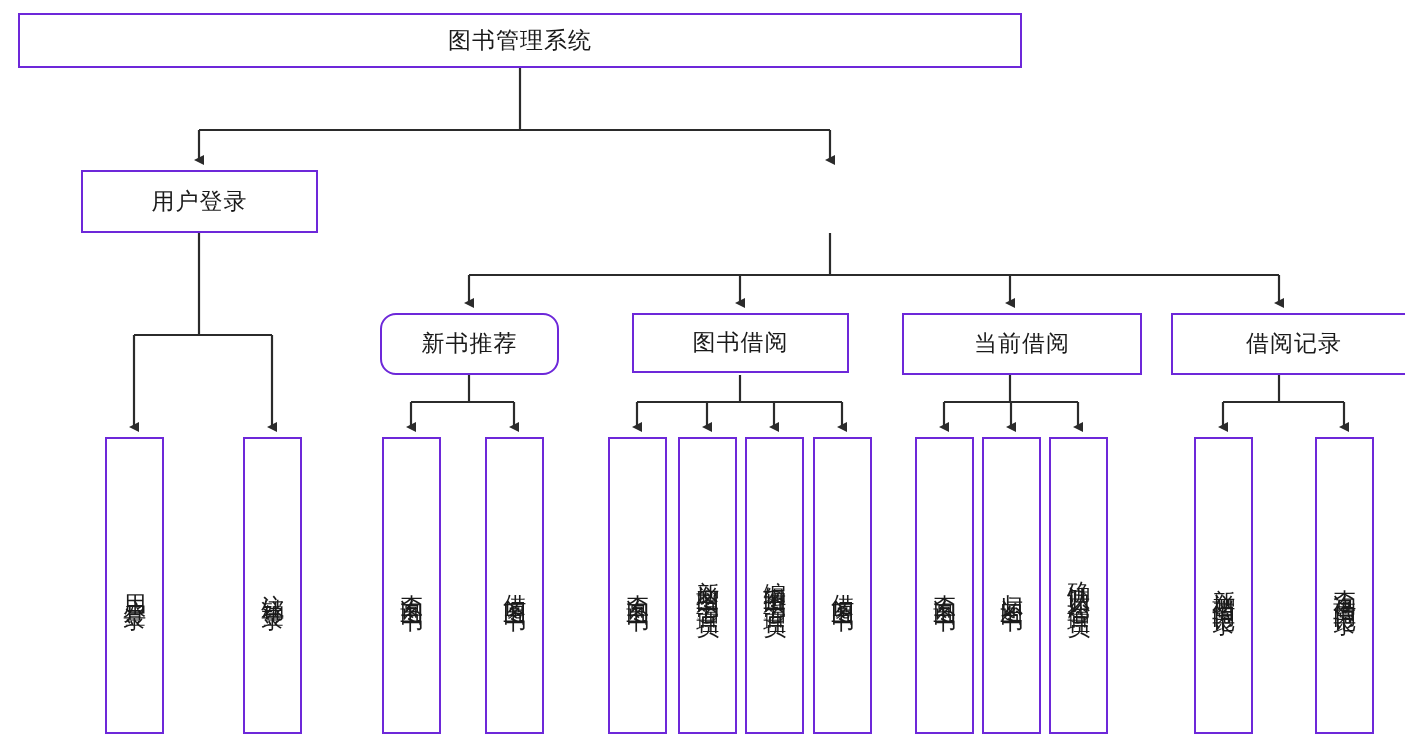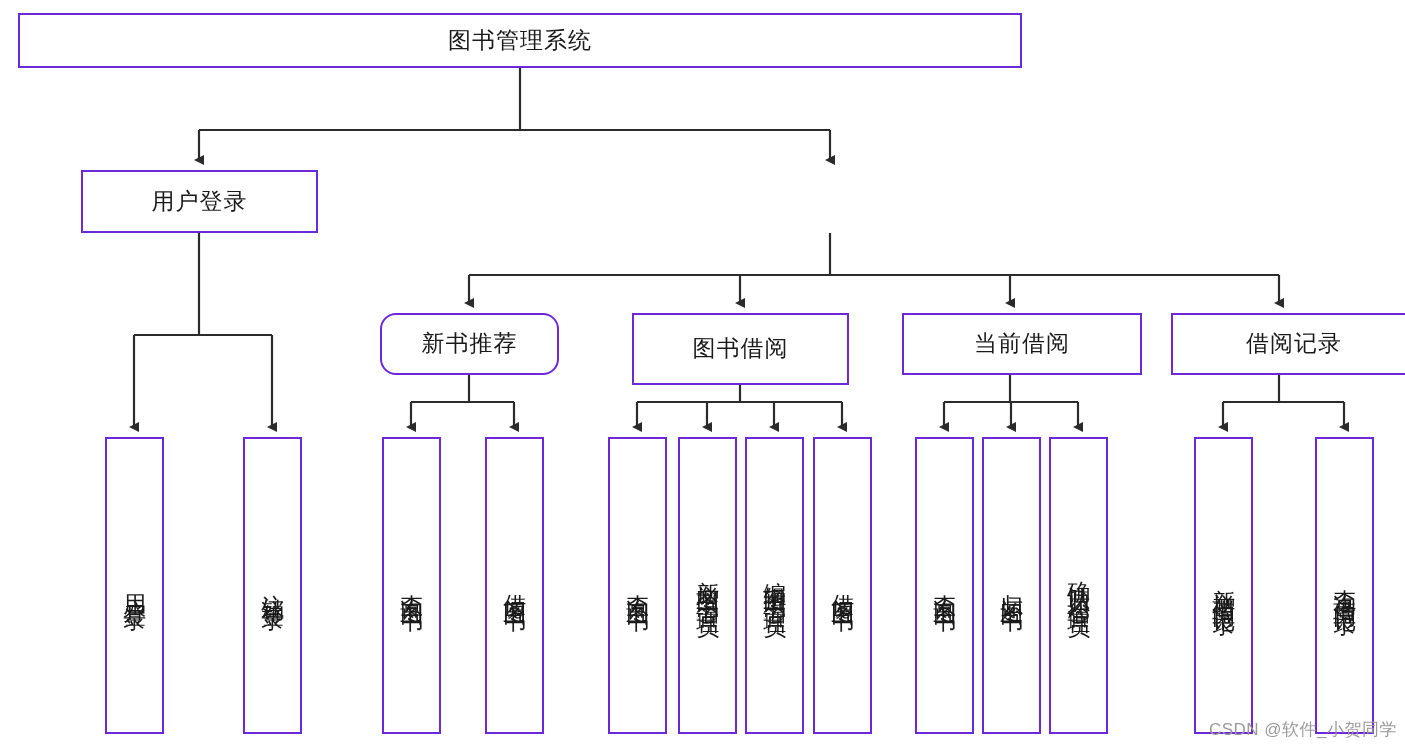--- a/index.html
+++ b/index.html
@@ -125,21 +125,21 @@
 
   <div class="node horiz" style="left:81px; top:170px; width:237px; height:63px;">
     <span>用户登录</span>
   </div>
 
 
   <div class="node horiz" style="left:380px; top:313px; width:179px; height:62px;border-radius:16px;">
     <span>新书推荐</span>
   </div>
 
-  <div class="node horiz" style="left:632px; top:313px; width:217px; height:72px;">
+  <div class="node horiz" style="left:632px; top:313px; width:217px; height:60px;">
     <span>图书借阅</span>
   </div>
 
   <div class="node horiz" style="left:902px; top:313px; width:240px; height:62px;text-align:right;">
     <span>当前借阅</span>
   </div>
 
   <div class="node horiz" style="left:1171px; top:313px; width:246px; height:62px;">
     <span>借阅记录</span>
   </div>
@@ -189,15 +189,14 @@
   </div>
 
   <div class="node vert" style="left:1194px; top:437px; width:59px; height:297px;">
     <span class="vtext">新增借阅记录</span>
   </div>
 
   <div class="node vert" style="left:1315px; top:437px; width:59px; height:297px;">
     <span class="vtext">查询借阅记录</span>
   </div>
 
-  <div class="watermark">CSDN @软件_小贺同学</div>
 
 </div>
 
 </body></html>

